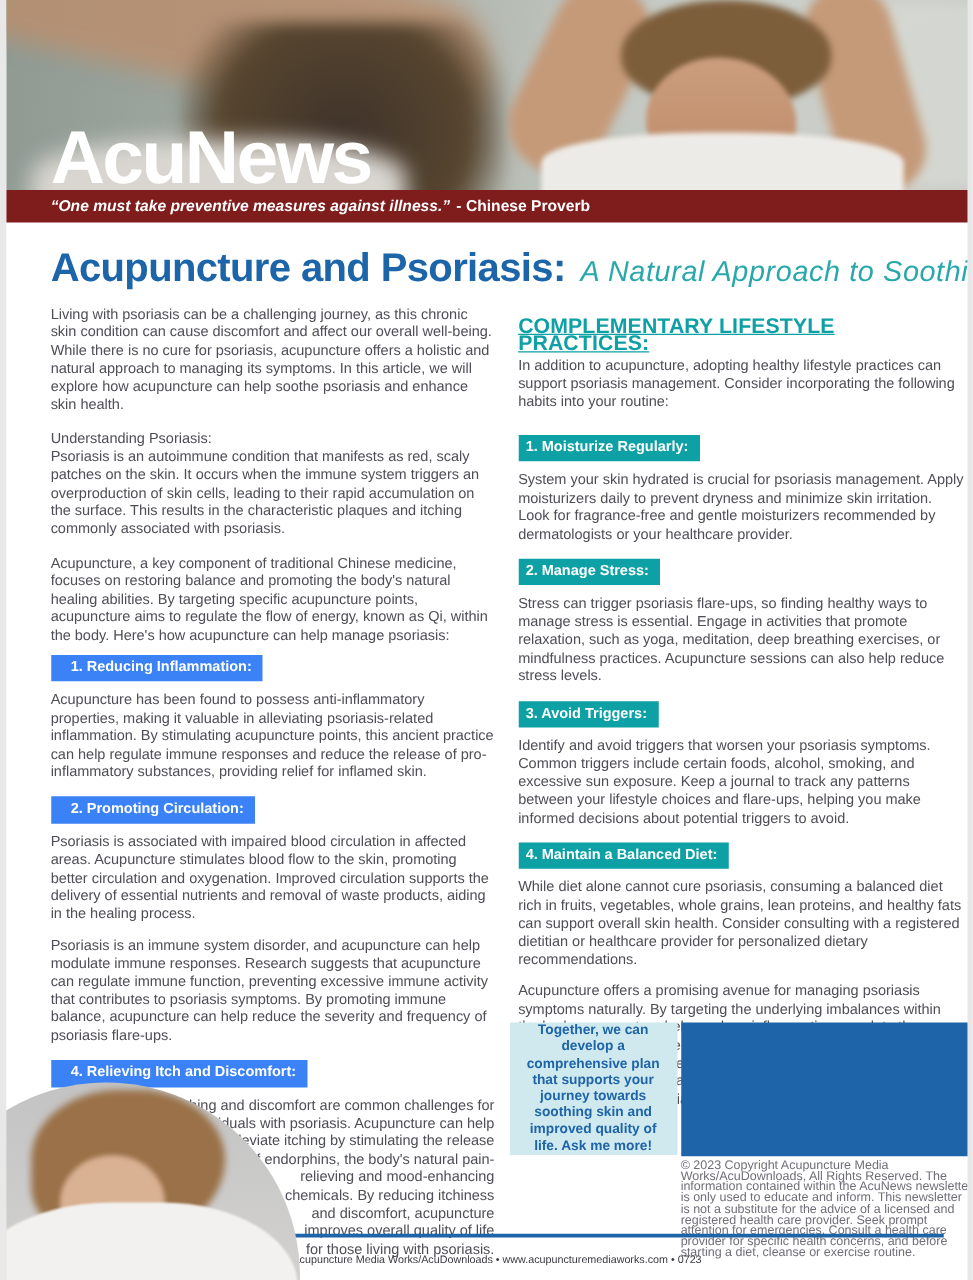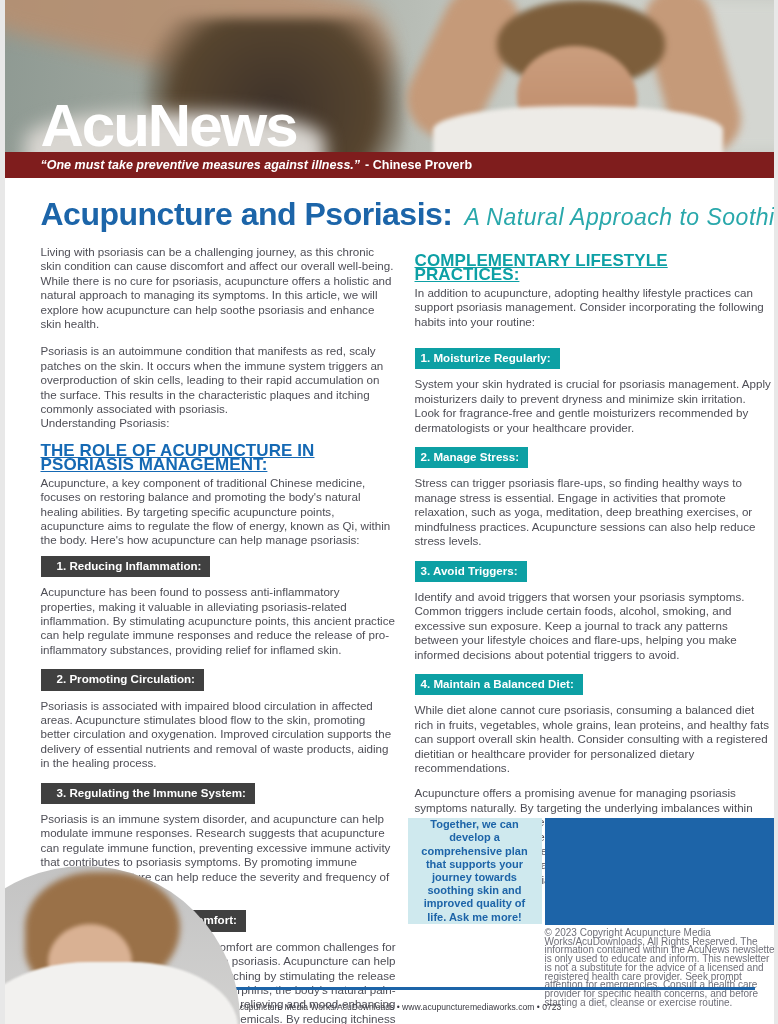--- a/index.html
+++ b/index.html
@@ -34,21 +34,21 @@
   .subtitle { color:#29a8ab; font-size:23px; font-style:italic; font-weight:500; margin-left:12px; letter-spacing:0.5px; }
   
   .col { position:absolute; top:245px; width:355px; font-size:11.6px; line-height:14.4px; }
   .col-left { left:36px; }
   .col-right { left:410px; width:357px; }
   .col p { margin:0 0 13px; }
   .h-section { font-size:17px; font-weight:700; text-decoration:underline; margin:0 0 3px; letter-spacing:0.1px; }
   .h-blue { color:#1569b4; }
   .h-teal { color:#0da0a5; margin-top:9px; }
   .label { display:inline-block; color:#ffffff; font-weight:700; font-size:11.6px; padding:3px 9px 4px 6px; margin:1px 0 8px; }
-  .label-blue { background:#404040;padding-left:16px; }
+  .label-blue { background:#3b82f6;padding-left:16px; }
   .label-teal { background:#0da0a4;text-align:center; }
   .item p { margin-bottom:11px; }
   .pic-spacer { float:left; width:200px; height:104px;
     shape-outside:circle(157px at 44px 172px); margin-right:4px; }
   .wrap-para { text-align:right; }
   
   .callout-light { position:absolute; left:403px; top:818px; width:134px; height:106px;
     background:#cfe9ee; display:flex; align-items:center; justify-content:center; padding:5px 8px; }
   .callout-light p { color:#1d64a8; font-size:11px; line-height:13.2px; font-weight:700; text-align:center; }
   .callout-dark { position:absolute; left:540px; top:818px; width:238px; height:107px; background:#1d64a8; }
@@ -90,36 +90,34 @@
     <span class="qa">- Chinese Proverb</span>
   </div>
 
   <div class="title-row">
     <span class="title">Acupuncture and Psoriasis:</span><span class="subtitle">A Natural Approach to Soothing Skin</span>
   </div>
 
   <div class="col col-left">
     <p>Living with psoriasis can be a challenging journey, as this chronic skin condition can cause discomfort and affect our overall well-being. While there is no cure for psoriasis, acupuncture offers a holistic and natural approach to managing its symptoms. In this article, we will explore how acupuncture can help soothe psoriasis and enhance skin health.</p>
     <div style="margin-bottom:13px;">
+      <div>Understanding Psoriasis:</div>
       <div>Psoriasis is an autoimmune condition that manifests as red, scaly patches on the skin. It occurs when the immune system triggers an overproduction of skin cells, leading to their rapid accumulation on the surface. This results in the characteristic plaques and itching commonly associated with psoriasis.</div>
-      <div>Understanding Psoriasis:</div>
     </div>
-    <div class="h-section h-blue">THE ROLE OF ACUPUNCTURE IN PSORIASIS MANAGEMENT:</div>
     <p style="margin-bottom:7px;">Acupuncture, a key component of traditional Chinese medicine, focuses on restoring balance and promoting the body's natural healing abilities. By targeting specific acupuncture points, acupuncture aims to regulate the flow of energy, known as Qi, within the body. Here's how acupuncture can help manage psoriasis:</p>
 
     <div class="item">
       <div class="label label-blue">1. Reducing Inflammation:</div>
       <p>Acupuncture has been found to possess anti-inflammatory properties, making it valuable in alleviating psoriasis-related inflammation. By stimulating acupuncture points, this ancient practice can help regulate immune responses and reduce the release of pro-inflammatory substances, providing relief for inflamed skin.</p>
     </div>
     <div class="item">
       <div class="label label-blue">2. Promoting Circulation:</div>
       <p>Psoriasis is associated with impaired blood circulation in affected areas. Acupuncture stimulates blood flow to the skin, promoting better circulation and oxygenation. Improved circulation supports the delivery of essential nutrients and removal of waste products, aiding in the healing process.</p>
     </div>
     <div class="item">
-      <div class="label label-blue">3. Regulating the Immune System:</div>
       <p>Psoriasis is an immune system disorder, and acupuncture can help modulate immune responses. Research suggests that acupuncture can regulate immune function, preventing excessive immune activity that contributes to psoriasis symptoms. By promoting immune balance, acupuncture can help reduce the severity and frequency of psoriasis flare-ups.</p>
     </div>
     <div class="item">
       <div class="label label-blue">4. Relieving Itch and Discomfort:</div>
       <span class="pic-spacer"></span>
       <p class="wrap-para">Persistent itching and discomfort are common challenges for individuals with psoriasis. Acupuncture can help alleviate itching by stimulating the release of endorphins, the body's natural pain-relieving and mood-enhancing chemicals. By reducing itchiness and discomfort, acupuncture improves overall quality of life for those living with psoriasis.</p>
     </div>
   </div>
 
   <div class="col col-right">

